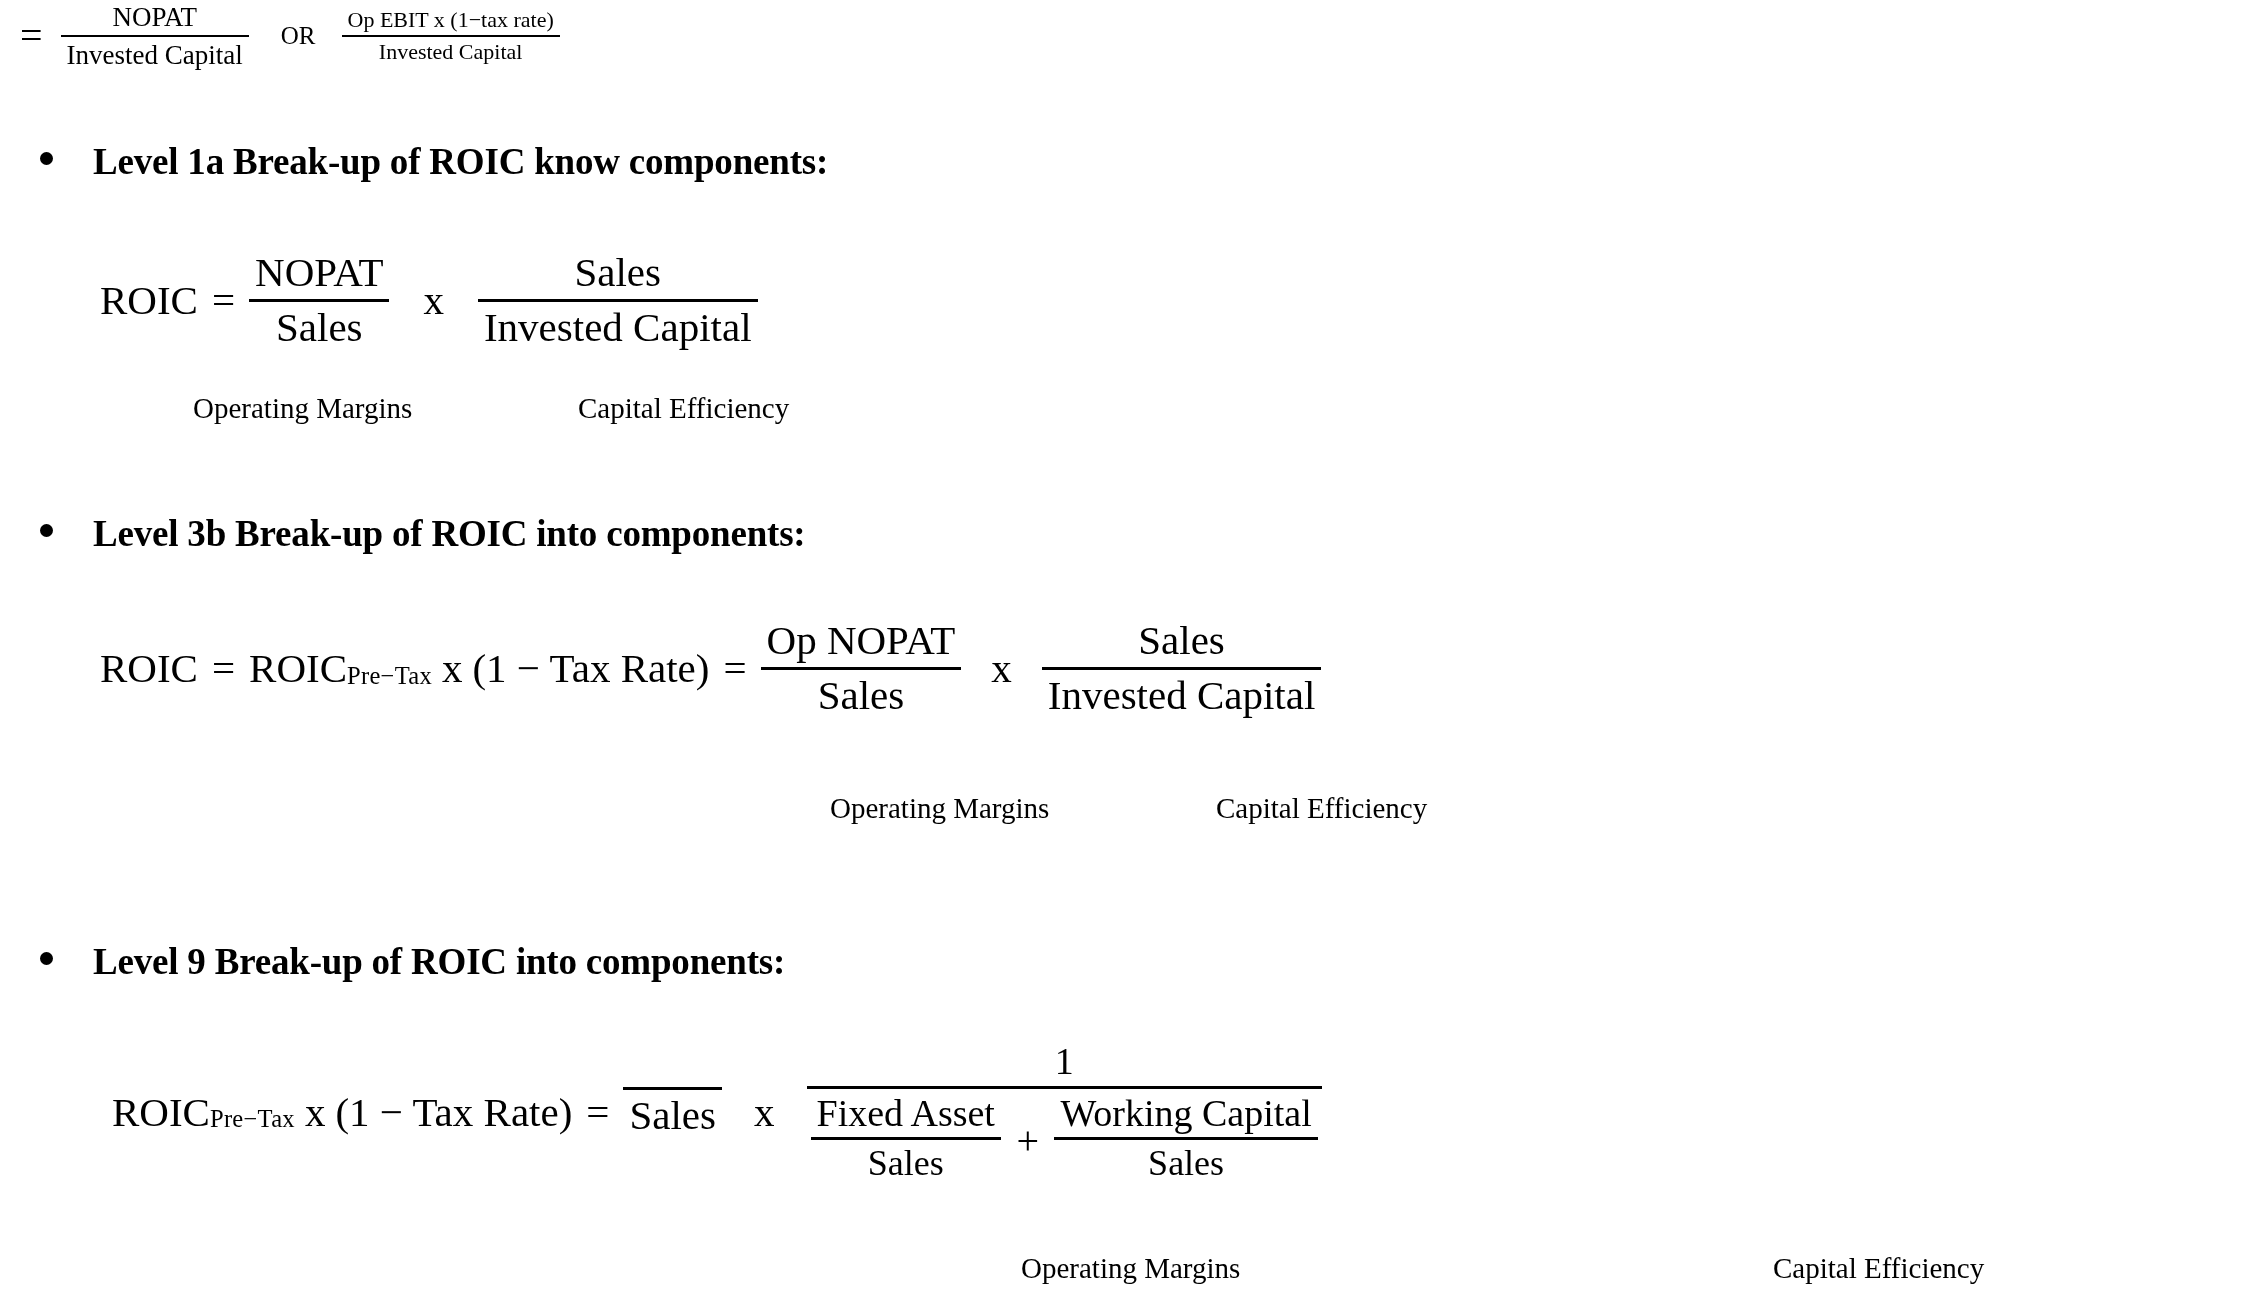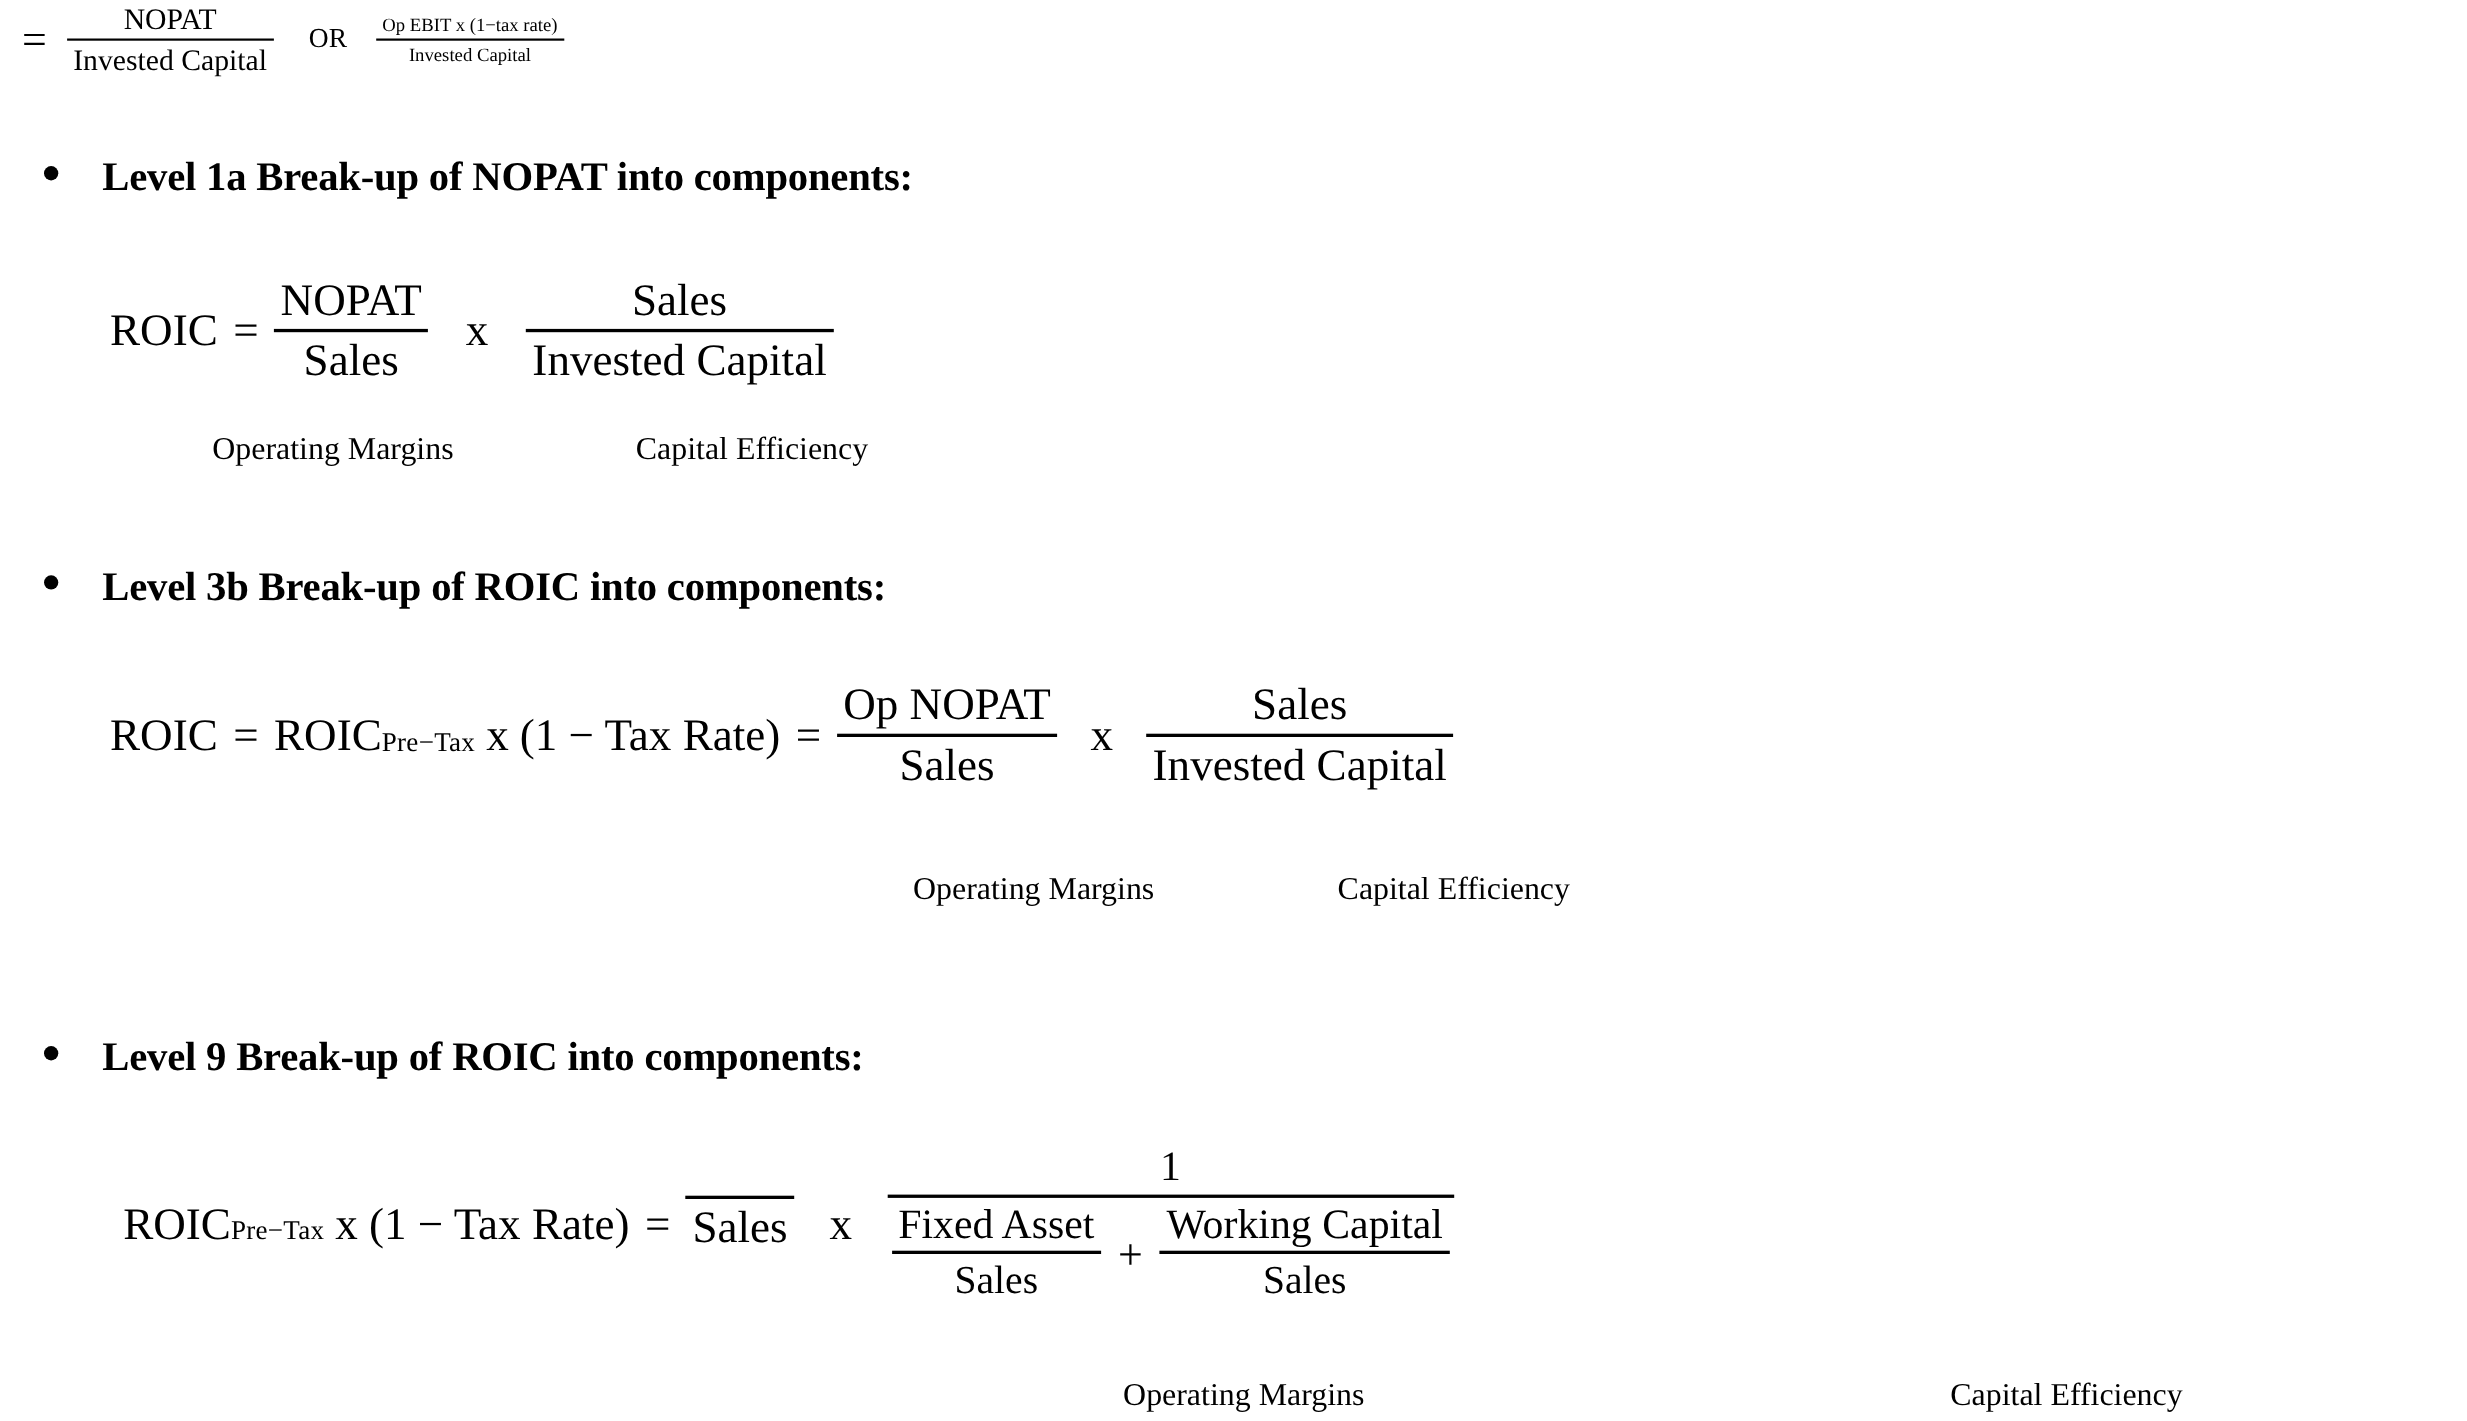--- a/index.html
+++ b/index.html
@@ -63,21 +63,21 @@
     position: absolute;
     left: 8px;
     top: 2px;
     font-size: 40px;
     line-height: 1.05;
   }
   #headline .lead { font-size: 40px; }
   #headline .eqmark { padding: 0 12px; }
   #headline .frac1 { font-size: 27px; margin: 0 6px; }
   #headline .orword { font-size: 25px; padding: 0 26px; }
-  #headline .frac2 { font-size: 17px; }
+  #headline .frac2 { font-size: 22px; }
 
   
   .bullet-line {
     position: absolute;
     display: flex;
     align-items: baseline;
     font-weight: bold;
     font-size: 37px;
     letter-spacing: -0.2px;
   }
@@ -138,21 +138,21 @@
   <span class="orword">OR</span>
   <span class="frac frac2 thin">
     <span class="num">Op EBIT x (1−tax rate)</span>
     <span class="bar"></span>
     <span class="den">Invested Capital</span>
   </span>
 </div>
 
 <div class="bullet-line" style="left:40px; top:140px;">
   <span class="bullet-dot"></span>
-  <span>Level 1a Break-up of NOPAT into components:</span>
+  <span>Level 1a Break-up of ROIC know components:</span>
 </div>
 
 <div id="f1a" class="formula mrow">
   <span>ROIC</span>
   <span class="op">=</span>
   <span class="frac">
     <span class="num">NOPAT</span>
     <span class="bar"></span>
     <span class="den">Sales</span>
   </span>

